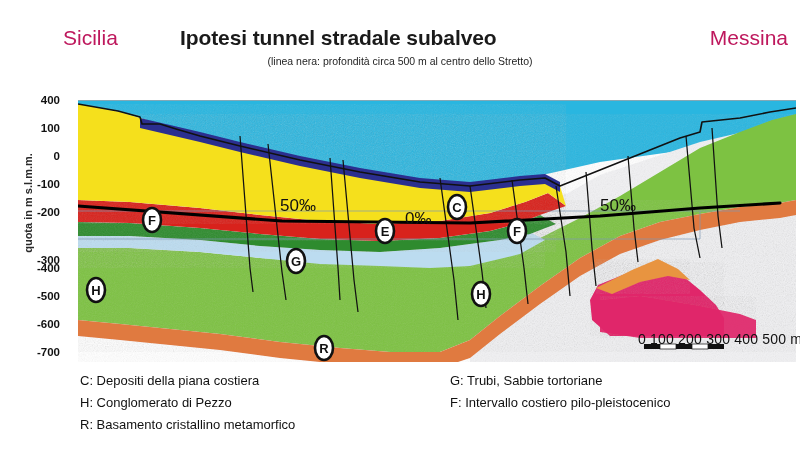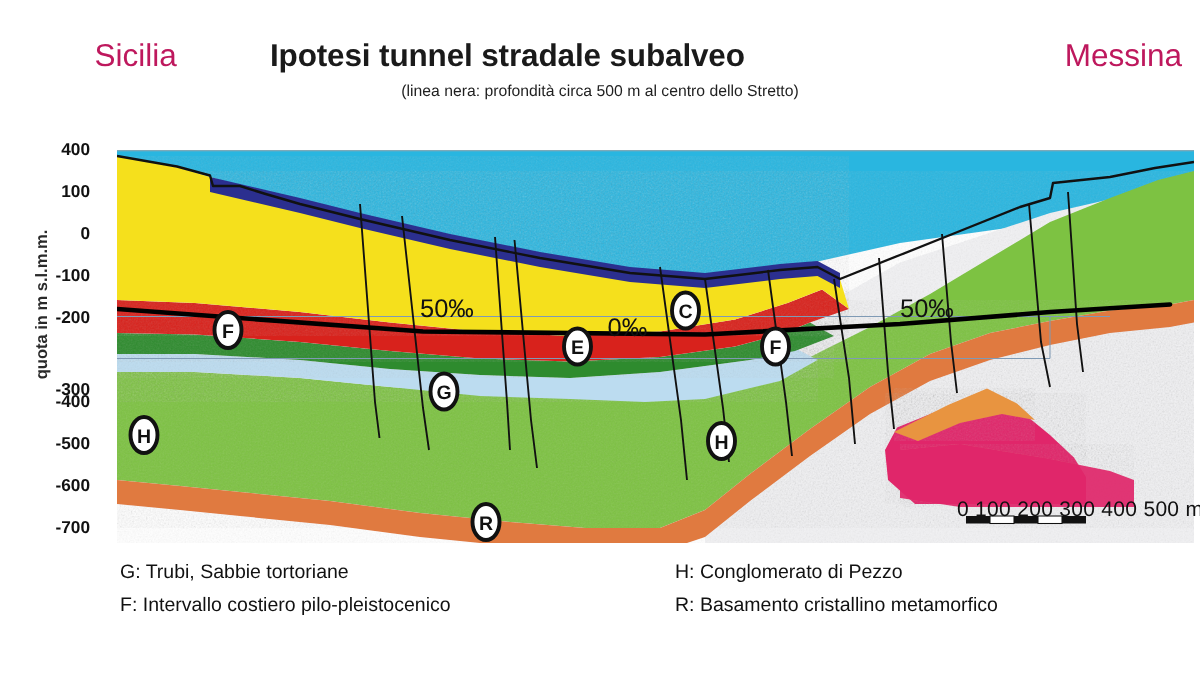--- a/index.html
+++ b/index.html
@@ -260,19 +260,20 @@
     </g>
   </svg>
 
   <div class="grad-label" style="left:280px; top:196px;">50‰</div>
   <div class="grad-label" style="left:405px; top:209px;">0‰</div>
   <div class="grad-label" style="left:600px; top:196px;">50‰</div>
 
   <div class="scalebar-text" style="left:638px; top:331px;">0  100 200 300 400 500 m</div>
 
   <div class="legend">
+    <div class="legend-item">C: Depositi della piana costiera</div>
     <div class="legend-item">G: Trubi, Sabbie tortoriane</div>
     <div class="legend-item">H: Conglomerato di Pezzo</div>
     <div class="legend-item">F: Intervallo costiero pilo-pleistocenico</div>
     <div class="legend-item">R: Basamento cristallino metamorfico</div>
   </div>
 
 </div>
 
 </body></html>

